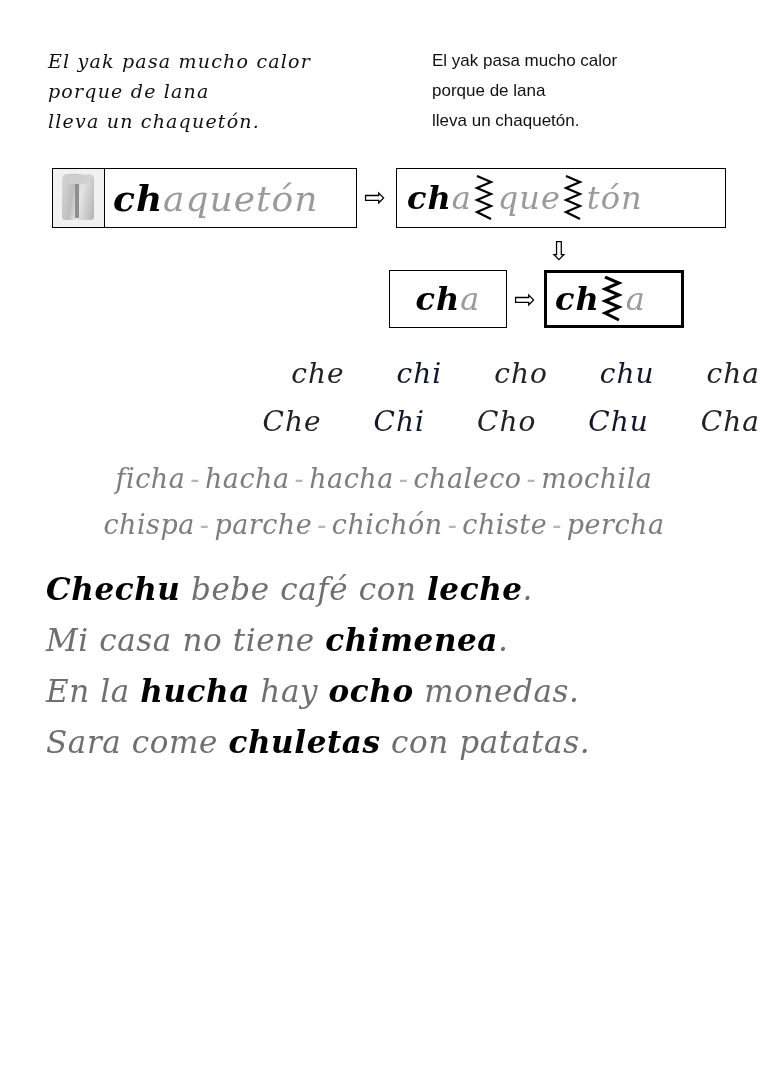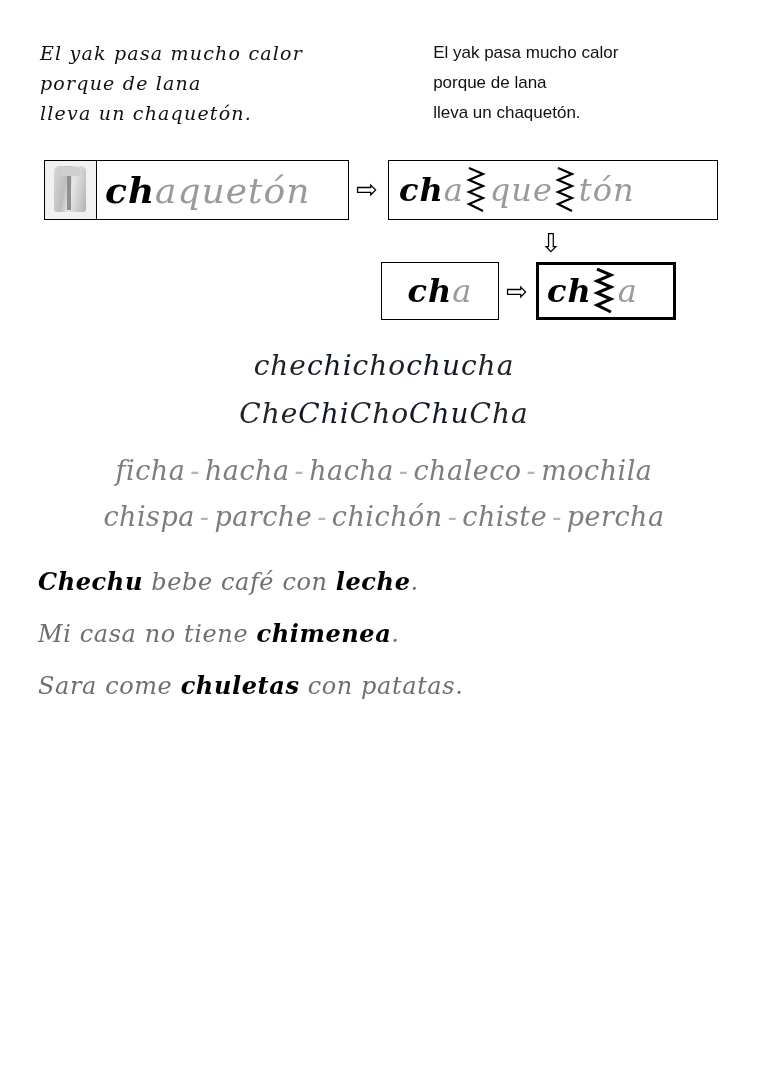--- a/index.html
+++ b/index.html
@@ -13,21 +13,21 @@
     position: relative;
     font-family: "DejaVu Sans", sans-serif;
     color: #000;
     overflow: hidden;
   }
   .page {
     position: relative;
     width: 768px;
     height: 1087px;
     box-sizing: border-box;
-    padding: 0;
+    padding: 8px;
   }
 
   
   .header-row {
     display: flex;
     padding: 38px 40px 0 40px;
     box-sizing: border-box;
   }
   .cursive-block {
     width: 400px;
@@ -182,21 +182,22 @@
   #ch-text { font-size: 32px; display:flex; align-items:center; }
 
   
   .syll-rows {
     margin-top: 12px;
     font-family: "DejaVu Serif", serif;
     font-style: italic;
   }
   .syll-row {
     display: flex;
-    justify-content: center;
+    justify-content: flex-end;
+    gap: 52px;
     font-size: 28px;
     line-height: 48px;
     letter-spacing: 1px;
   }
   .syll-row .s1 { color: #222; }
   .syll-row .s2 { color: #0f172a; }
 
   
   .word-lists {
     margin-top: 10px;
@@ -210,21 +211,21 @@
   }
   .word-lists .dash { color: #b5b5b5; padding: 0 5px; }
   .word-lists .dark { color: #3a3a3a; }
 
   
   .sentences {
     margin-top: 16px;
     padding-left: 38px;
     font-family: "DejaVu Serif", serif;
     font-style: italic;
-    font-size: 24px;
+    font-size: 31px;
     line-height: 51px;
     color: #6f6f6f;
     letter-spacing: 0.6px;
   }
   .sentences b {
     color: #000;
     font-weight: bold;
   }
   .sentences .plain { color: #6f6f6f; }
 </style>
@@ -317,16 +318,17 @@
       <span>ficha</span><span class="dash">-</span><span>hacha</span><span class="dash">-</span><span>hacha</span><span class="dash">-</span><span>chaleco</span><span class="dash">-</span><span>mochila</span>
     </div>
     <div>
       <span>chispa</span><span class="dash">-</span><span>parche</span><span class="dash">-</span><span>chichón</span><span class="dash">-</span><span>chiste</span><span class="dash">-</span><span>percha</span>
     </div>
   </div>
 
   <div class="sentences" id="sentences">
       <div><b>Chechu</b><span class="plain"> bebe café con </span><b>leche</b><span class="plain">.</span></div>
       <div><span class="plain">Mi casa no tiene </span><b>chimenea</b><span class="plain">.</span></div>
+      <div><span class="plain">En la </span><b>hucha</b><span class="plain"> hay </span><b>ocho</b><span class="plain"> monedas.</span></div>
       <div><span class="plain">Sara come </span><b>chuletas</b><span class="plain"> con patatas.</span></div>
     </div>
 
 </div>
 
 </body></html>

